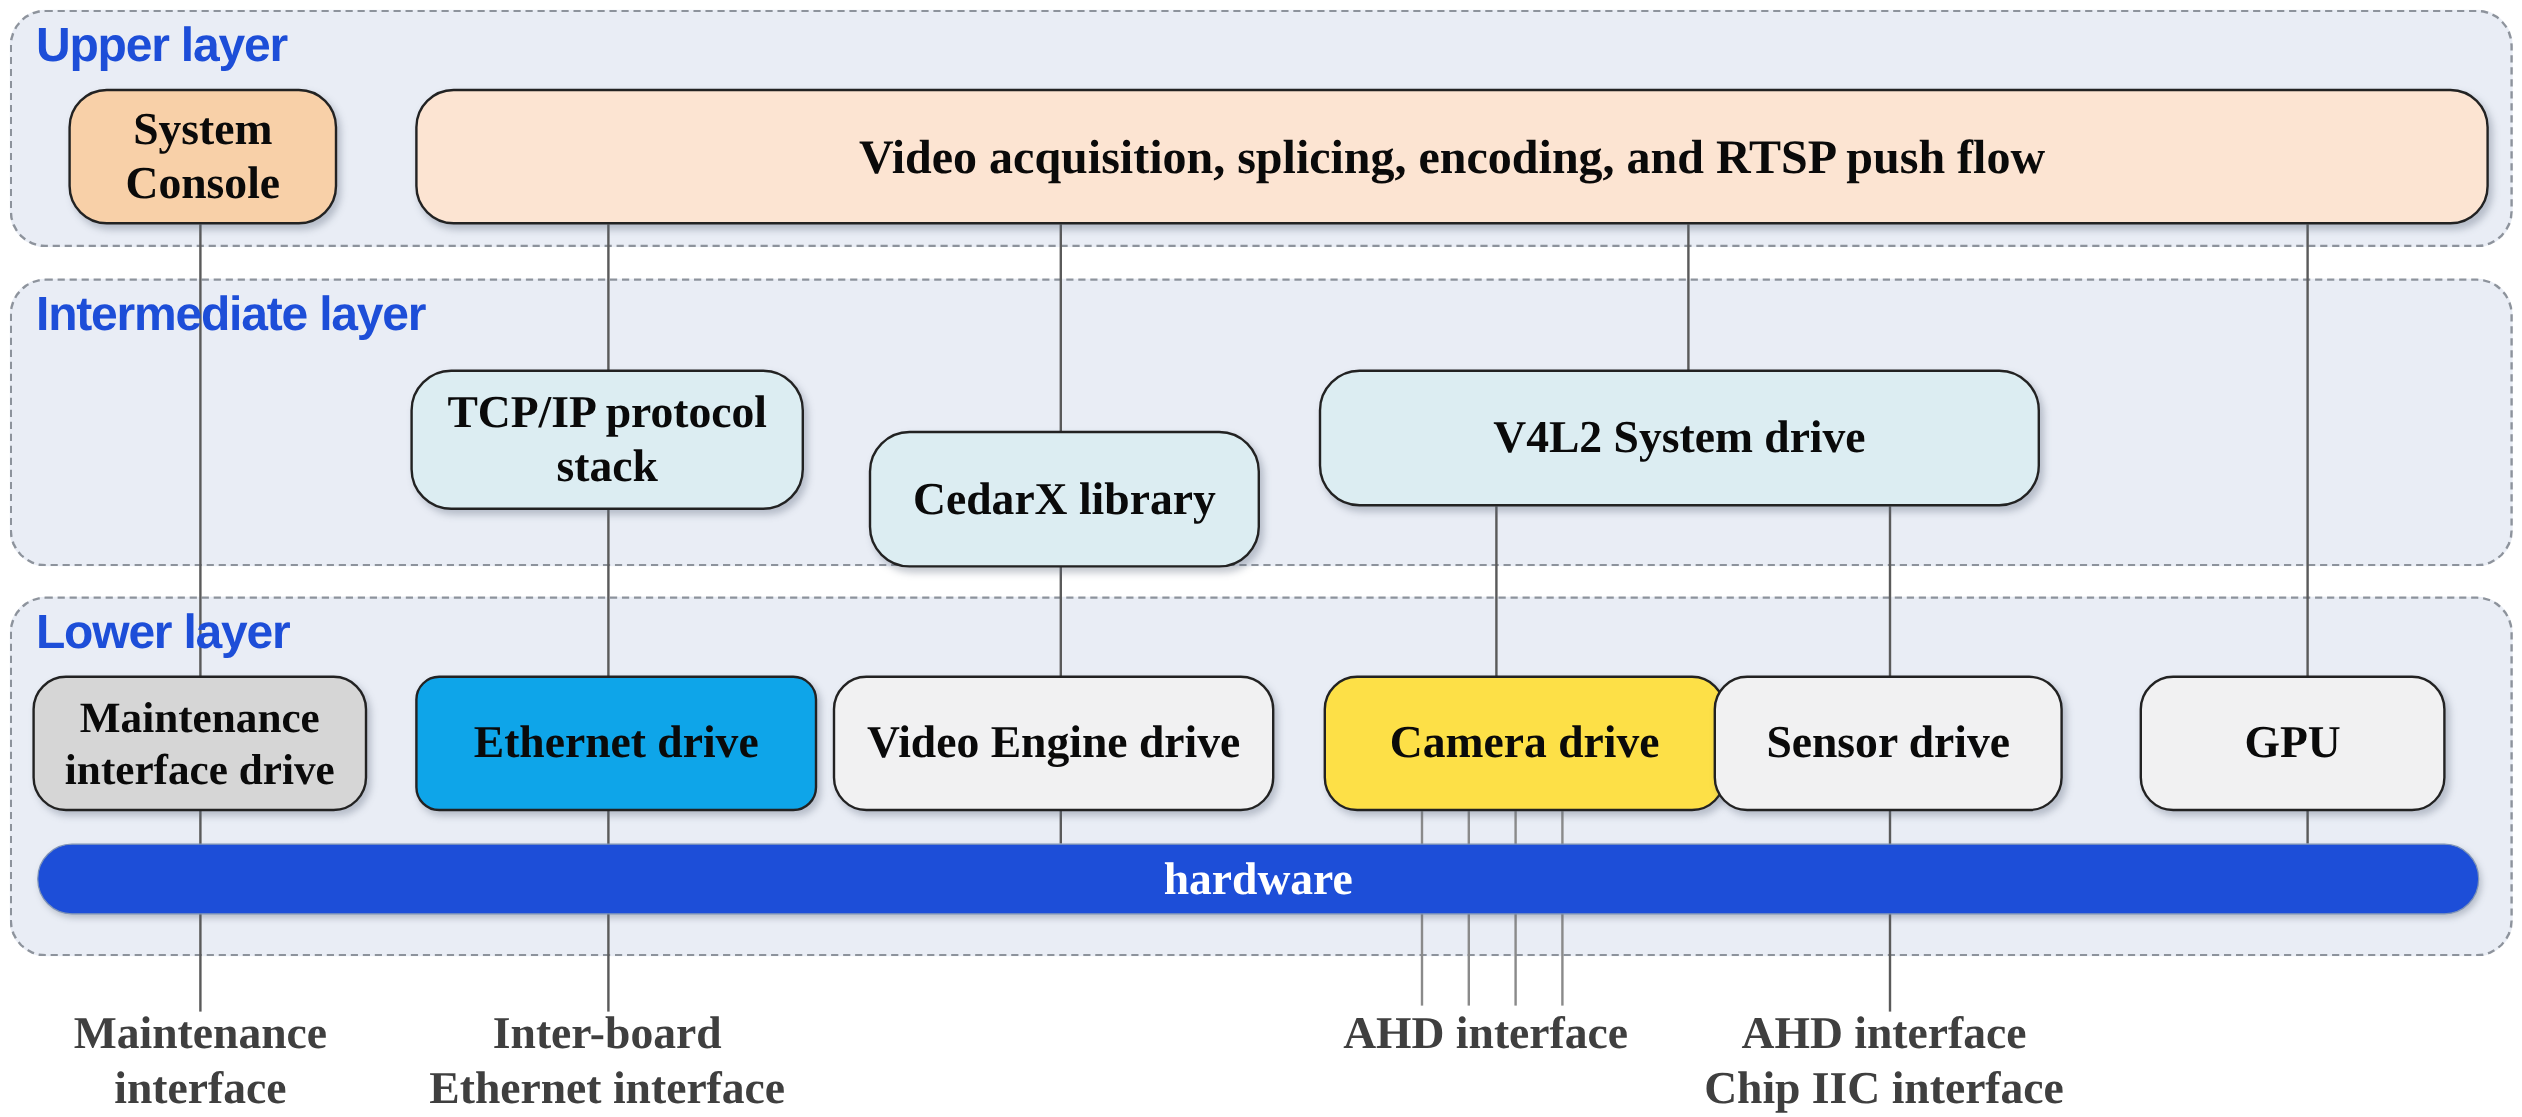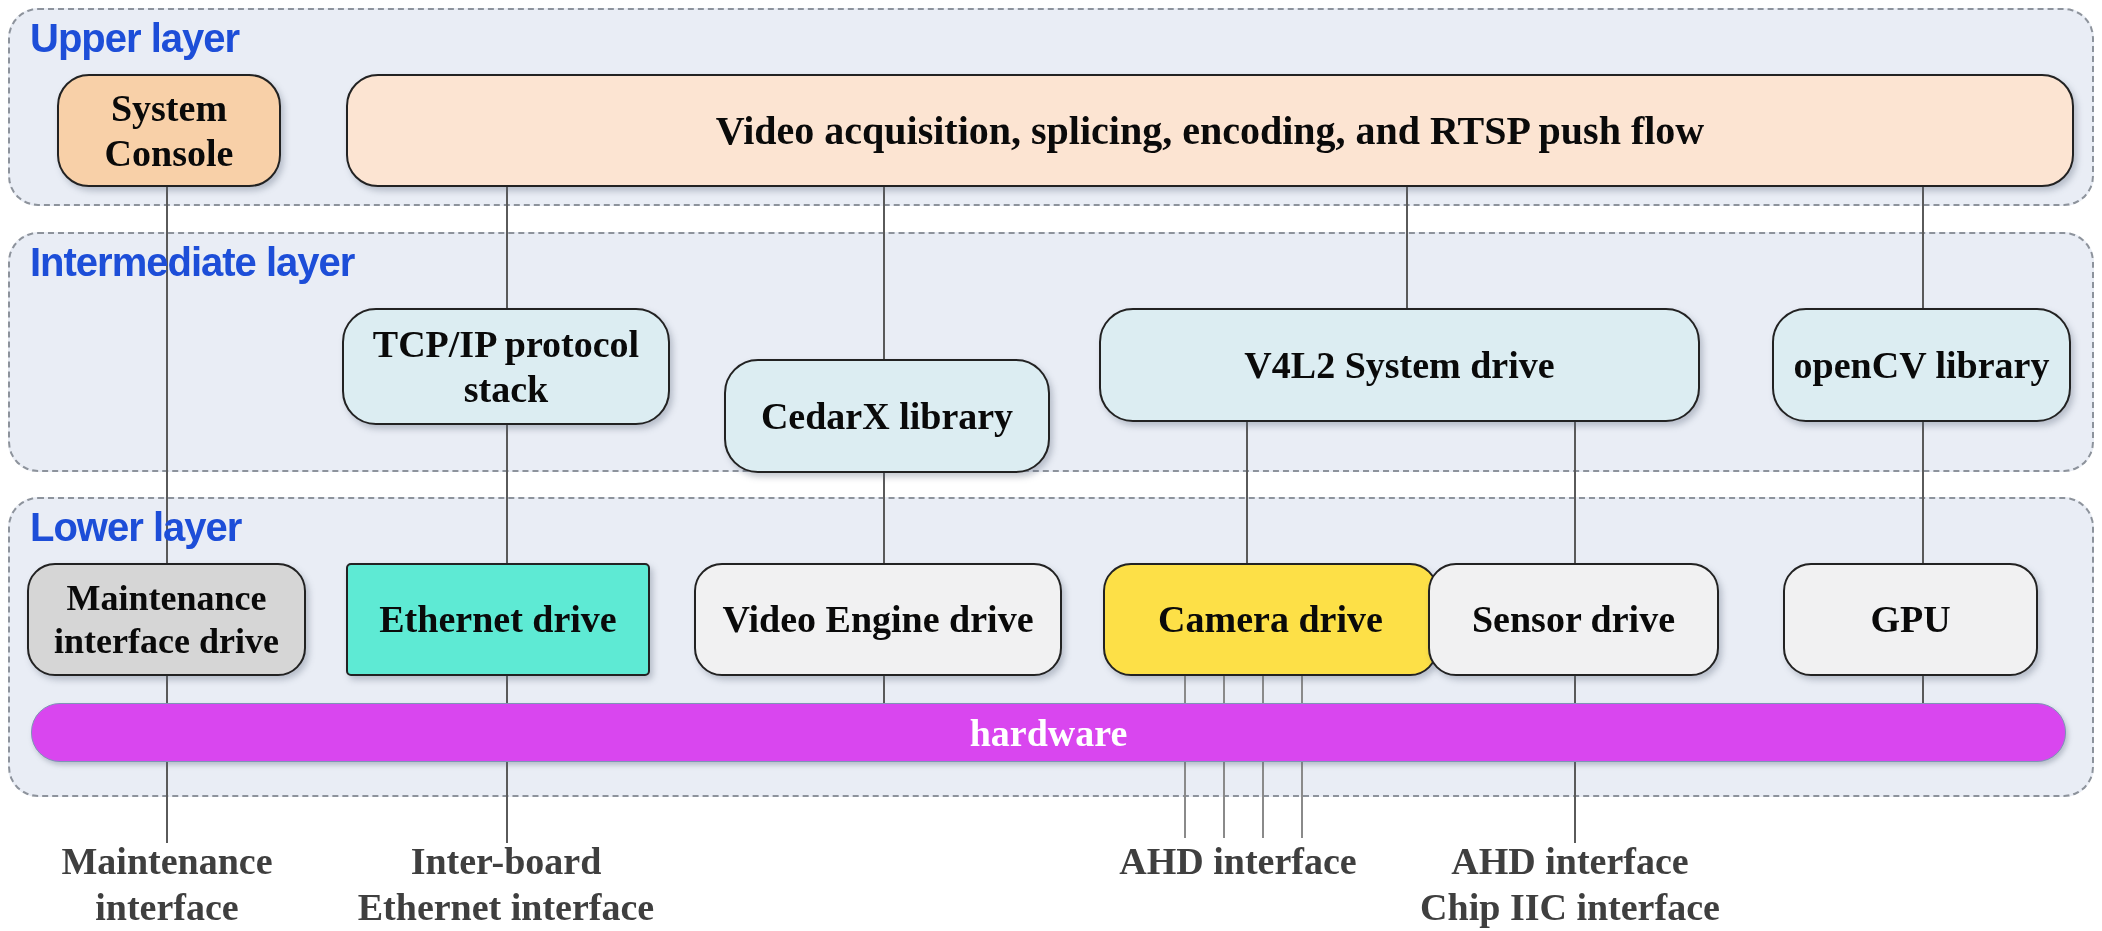--- a/index.html
+++ b/index.html
@@ -49,30 +49,30 @@
     box-shadow:3px 4px 6px rgba(90,100,120,0.35);
     padding:0 8px;box-sizing:border-box;
   }
   #box-system-console   {left:57px;  top:74px;  width:224px; height:113px; background:#f8d0a8; border-radius:32px;}
   #box-video-flow       {left:346px; top:74px;  width:1728px;height:113px; background:#fce4d2; border-radius:32px; font-size:40px;}
   #box-tcpip            {left:342px; top:308px; width:328px; height:117px; background:#dcedf2; border-radius:34px;}
   #box-cedarx           {left:724px; top:315px; width:326px; height:114px; background:#dcedf2; border-radius:34px;margin-top:44px;}
   #box-v4l2             {left:1099px;top:308px; width:601px; height:114px; background:#dcedf2; border-radius:34px;}
   #box-opencv           {left:1772px;top:308px; width:299px; height:114px; background:#dcedf2; border-radius:34px;}
   #box-maintenance      {left:27px;  top:563px; width:279px; height:113px; background:#d6d6d6; border-radius:28px; font-size:36px;}
-  #box-ethernet         {left:346px; top:563px; width:304px; height:113px; background:#5eead4; border-radius:5px;}
+  #box-ethernet         {left:346px; top:563px; width:335px; height:113px; background:#0ea5e9; border-radius:20px;}
   #box-video-engine     {left:694px; top:563px; width:368px; height:113px; background:#f1f1f2; border-radius:28px;}
   #box-camera           {left:1103px;top:563px; width:335px; height:113px; background:#fde047; border-radius:28px;}
   #box-sensor           {left:1428px;top:563px; width:291px; height:113px; background:#f1f1f2; border-radius:28px;}
   #box-gpu              {left:1783px;top:563px; width:255px; height:113px; background:#f1f1f2; border-radius:28px;}
 
   
   #hardware-bar{
     position:absolute;left:31px;top:703px;width:2033px;height:57px;
-    background:#d946ef;border:1px solid #7e93b6;border-radius:29px;
+    background:#1d4ed8;border:1px solid #7e93b6;border-radius:29px;
     display:flex;align-items:center;justify-content:center;
     font-weight:bold;font-size:38px;color:#ffffff;
     z-index:2;box-shadow:2px 3px 5px rgba(90,100,120,0.35);
   }
 
   
   .iface-label{
     position:absolute;top:838px;z-index:3;
     text-align:center;font-weight:bold;font-size:38px;line-height:46px;
     color:#3f3f3f;white-space:nowrap;
@@ -107,21 +107,20 @@
   <div class="vline thin" style="left:1223px;top:676px;height:162px;"></div>
   <div class="vline thin" style="left:1262px;top:676px;height:162px;"></div>
   <div class="vline thin" style="left:1301px;top:676px;height:162px;"></div>
 
   <div class="node" id="box-system-console">System Console</div>
   <div class="node" id="box-video-flow">Video acquisition, splicing, encoding, and RTSP push flow</div>
 
   <div class="node" id="box-tcpip">TCP/IP protocol stack</div>
   <div class="node" id="box-cedarx">CedarX library</div>
   <div class="node" id="box-v4l2">V4L2 System drive</div>
-  <div class="node" id="box-opencv">openCV library</div>
 
   <div class="node" id="box-maintenance">Maintenance interface drive</div>
   <div class="node" id="box-ethernet">Ethernet drive</div>
   <div class="node" id="box-video-engine">Video Engine drive</div>
   <div class="node" id="box-camera">Camera drive</div>
   <div class="node" id="box-sensor">Sensor drive</div>
   <div class="node" id="box-gpu">GPU</div>
 
   <div id="hardware-bar">hardware</div>
 

